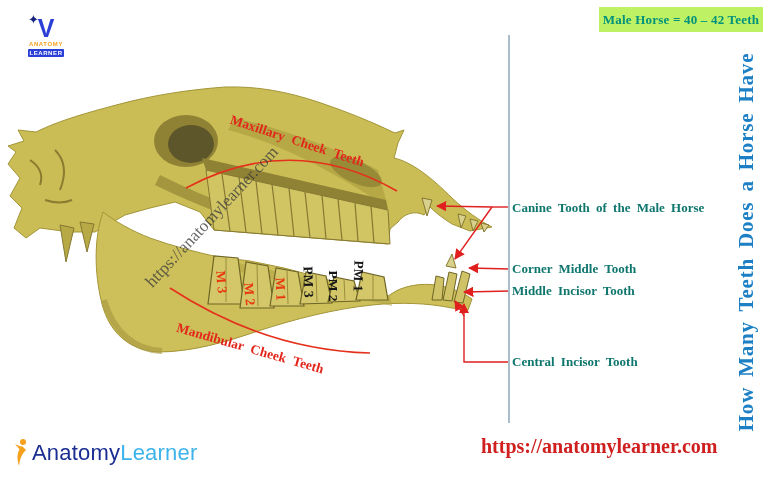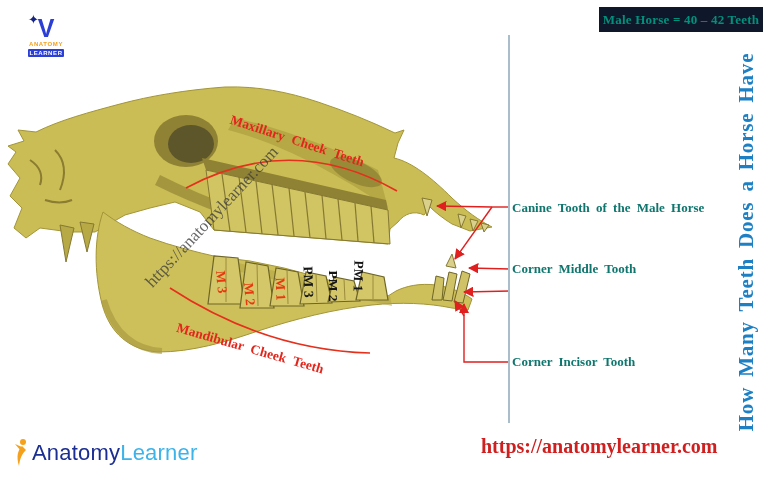--- a/index.html
+++ b/index.html
@@ -1,20 +1,20 @@
 <!DOCTYPE html>
 <html><head>
 <meta charset="utf-8">
 <style>
   html,body{margin:0;padding:0;background:#fff;}
   .stage{position:relative;width:768px;height:477px;background:#ffffff;overflow:hidden;
          font-family:"Liberation Serif",serif;}
   
   .badge{position:absolute;left:599px;top:7px;width:164px;height:25px;line-height:25px;
-         background:#0f172a;color:#00917c;font-weight:bold;font-size:13px;text-align:center;
+         background:#bef264;color:#00917c;font-weight:bold;font-size:13px;text-align:center;
          letter-spacing:.2px;}
   
   .vtitle{position:absolute;left:746px;top:242px;transform:translate(-50%,-50%) rotate(-90deg);
           white-space:nowrap;color:#1d80c4;font-weight:bold;font-size:21px;letter-spacing:.8px;
           word-spacing:4px;}
   
   .divider{position:absolute;left:508px;top:35px;width:2px;height:388px;background:#a9bdca;}
   
   .watermark{position:absolute;left:212px;top:217px;transform:translate(-50%,-50%) rotate(-47deg);
              white-space:nowrap;color:rgba(60,60,60,.78);font-size:17px;}
@@ -197,21 +197,22 @@
 
   <div class="tooth-label molar t-m3">M 3</div>
   <div class="tooth-label molar t-m2">M 2</div>
   <div class="tooth-label molar t-m1">M 1</div>
   <div class="tooth-label premolar t-pm3">PM 3</div>
   <div class="tooth-label premolar t-pm2">PM 2</div>
   <div class="tooth-label premolar t-pm1">PM 1</div>
 
   <div class="ann ann-canine">Canine Tooth of the Male Horse</div>
   <div class="ann ann-corner">Corner Middle Tooth</div>
-  <div class="ann ann-central">Corner Incisor Tooth</div>
+  <div class="ann ann-middle">Middle Incisor Tooth</div>
+  <div class="ann ann-central">Central Incisor Tooth</div>
 
   <svg width="20" height="30" viewBox="0 0 20 30" style="position:absolute;left:12px;top:438px;">
     <circle cx="11" cy="4" r="3" fill="#f5a11c"></circle>
     <path d="M10,8 C6,12 4,18 7,28 C8,20 10,16 14,12 Z" fill="#f5a11c"></path>
     <path d="M10,9 L3,6 L9,13 Z" fill="#f5a11c"></path>
   </svg>
   <div class="footer-brand">
     <span class="brand-a">Anatomy</span><span class="brand-b">Learner</span>
   </div>
 

